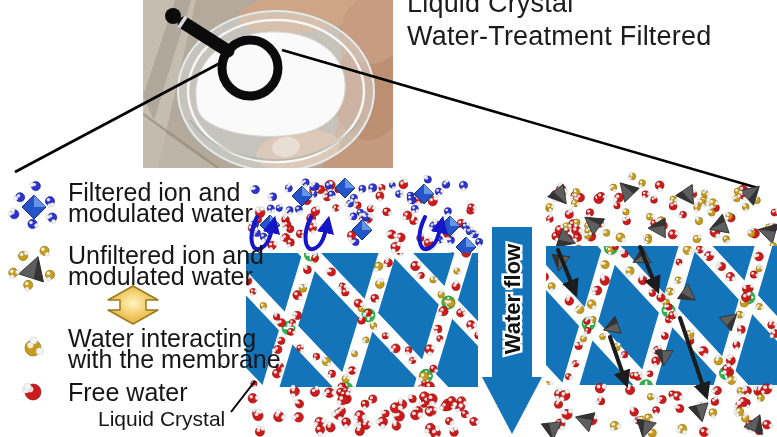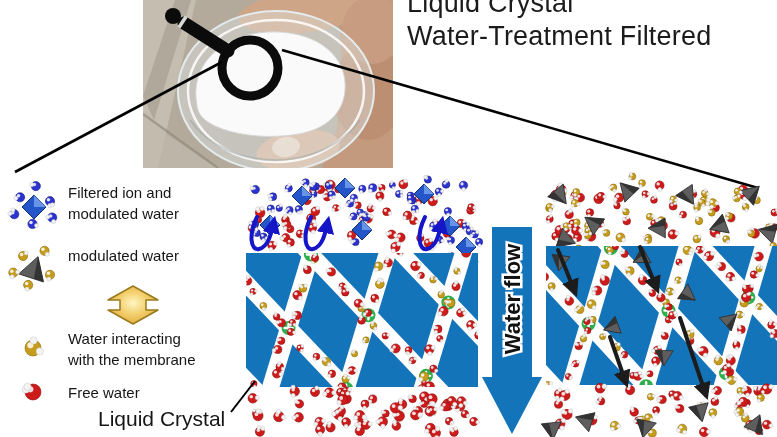--- a/index.html
+++ b/index.html
@@ -6,21 +6,21 @@
   .stage{
     position:relative;width:777px;height:437px;background:#ffffff;
     overflow:hidden;font-family:"Liberation Sans",sans-serif;
   }
   .layer{position:absolute;left:0;top:0;}
   .title{
     position:absolute;left:407px;top:-13px;
     font-size:27px;line-height:33px;color:#1b1b1b;letter-spacing:.2px;white-space:nowrap;
   }
   .legend-label{
-    position:absolute;left:68px;font-size:15px;line-height:21px;color:#161616;white-space:nowrap;
+    position:absolute;left:68px;font-size:25px;line-height:21px;color:#161616;white-space:nowrap;
   }
   .lc-label{
     position:absolute;left:98px;top:407px;font-size:21px;color:#161616;white-space:nowrap;
   }
 </style>
 </head>
 <body>
 
 <div class="stage">
 
@@ -2622,20 +2622,21 @@
   <div class="title">
     <div>Liquid Crystal</div>
     <div>Water-Treatment Filtered</div>
   </div>
 
   <div class="legend-label" style="top:182px">
     <div>Filtered ion and</div>
     <div>modulated water</div>
   </div>
   <div class="legend-label" style="top:245px">
+    <div>Unfiltered ion and</div>
     <div>modulated water</div>
   </div>
   <div class="legend-label" style="top:328px">
     <div>Water interacting</div>
     <div>with the membrane</div>
   </div>
   <div class="legend-label" style="top:382px">
     <div>Free water</div>
   </div>
 

